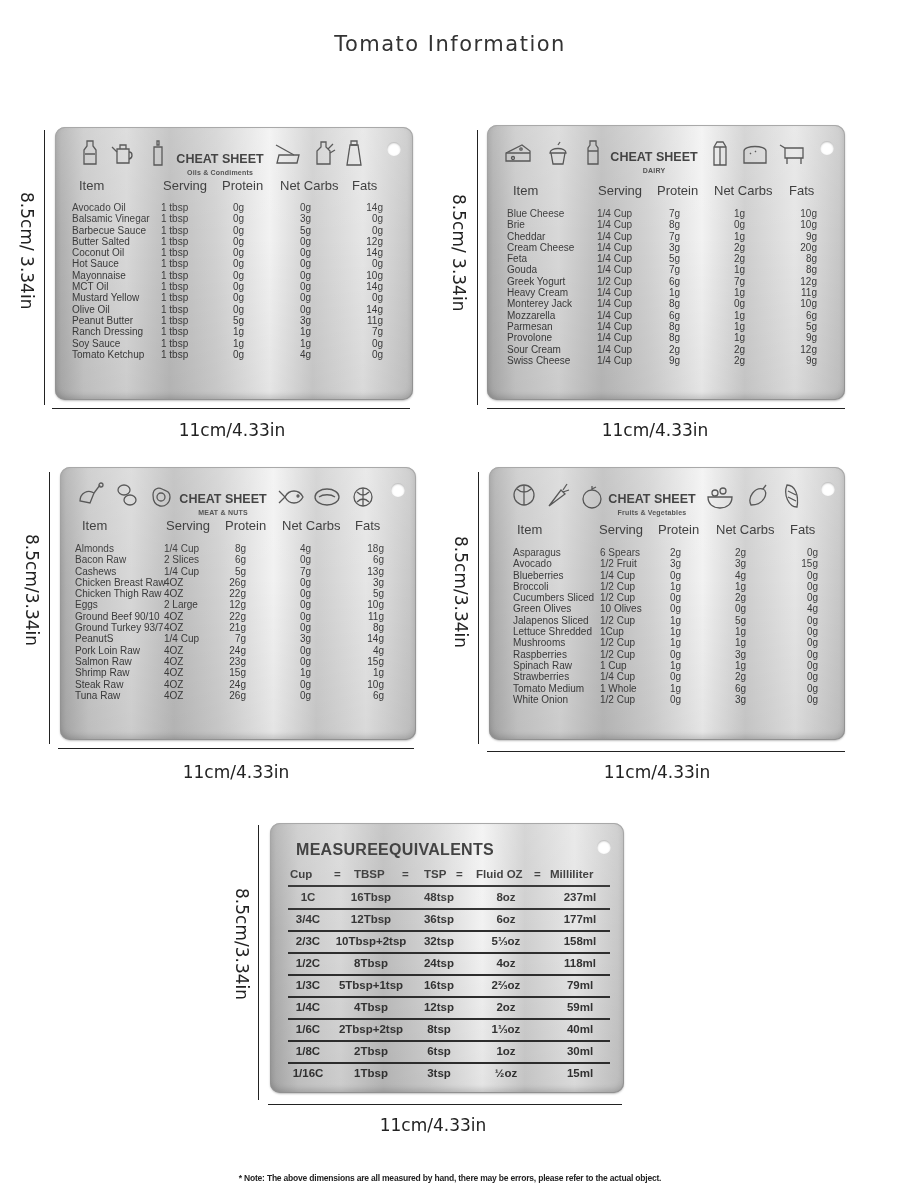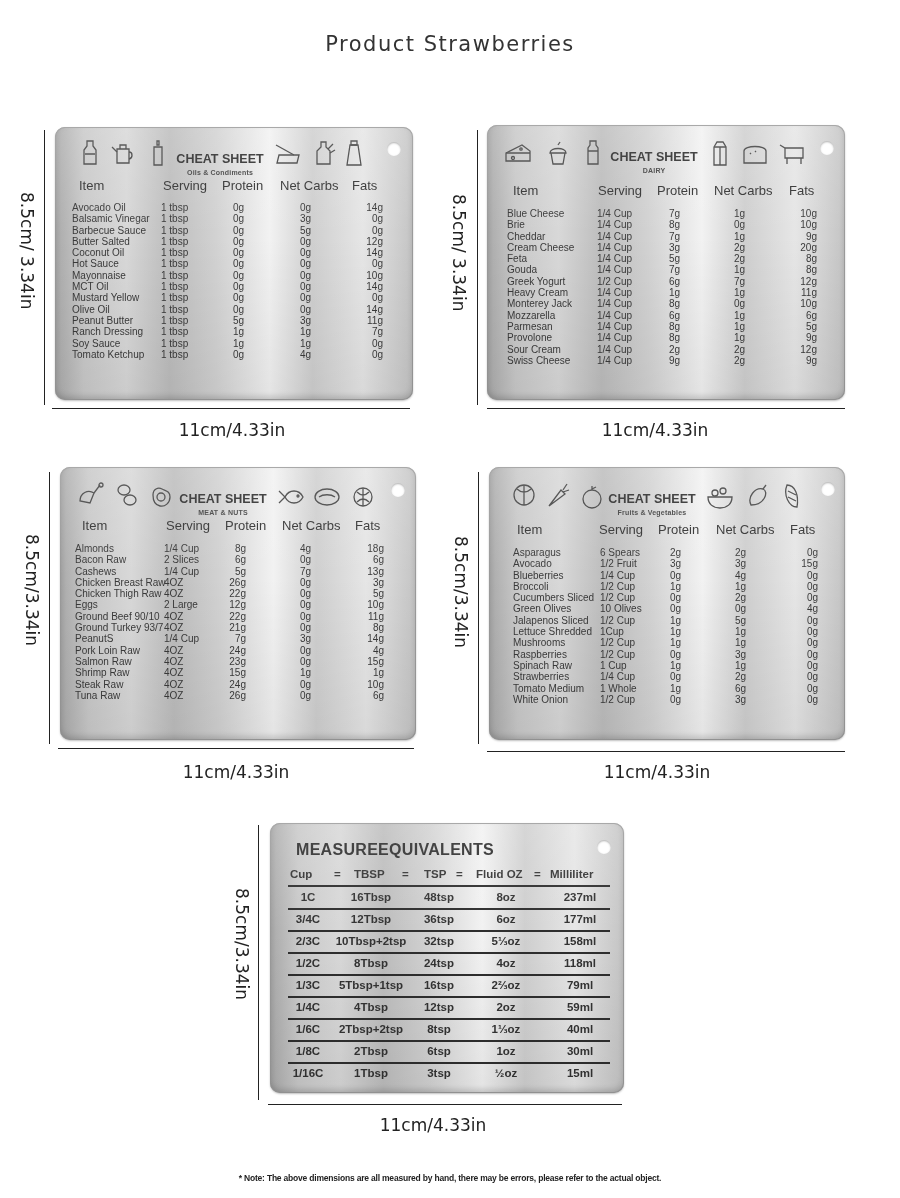--- a/index.html
+++ b/index.html
@@ -76,21 +76,21 @@
   .me-line { position: absolute; left: 18px; width: 322px; height: 2px; background: #2e2e2e; }
 
   .note {
     position: absolute; left: 0; top: 1173px; width: 900px; text-align: center;
     font-family: "Liberation Sans", sans-serif; font-size: 8.5px; font-weight: bold; color: #222; letter-spacing: -0.2px;
   }
 </style>
 </head>
 <body>
 
-<div class="page-title">Product Strawberries</div>
+<div class="page-title">Tomato Information</div>
 
 <div class="dim-v-line" style="left:44px;top:130px;height:275px;"></div>
 <div class="dim-v-label" style="left:37px;top:192px;">8.5cm/ 3.34in</div>
 <div class="dim-h-line" style="left:52px;top:408px;width:358px;"></div>
 <div class="dim-h-label" style="left:132px;top:420px;width:200px;">11cm/4.33in</div>
 
 <div class="card" style="left:55px;top:127px;width:358px;height:273px;">
   <div class="hole" style="left:332px;top:15px;"></div>
   <div class="icons-row">
     <div class="icon" style="left:22px;top:0;">

